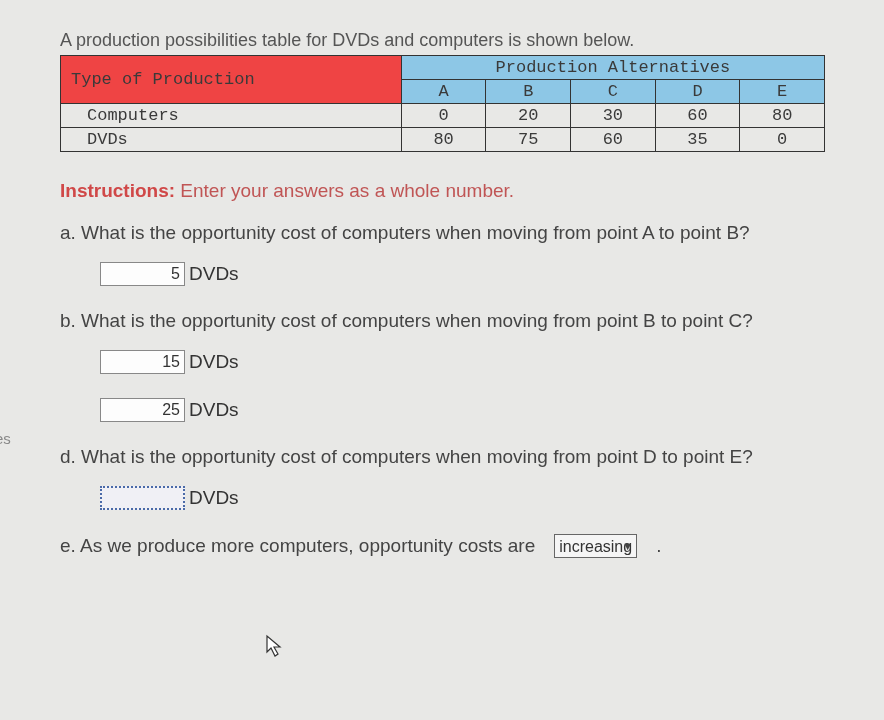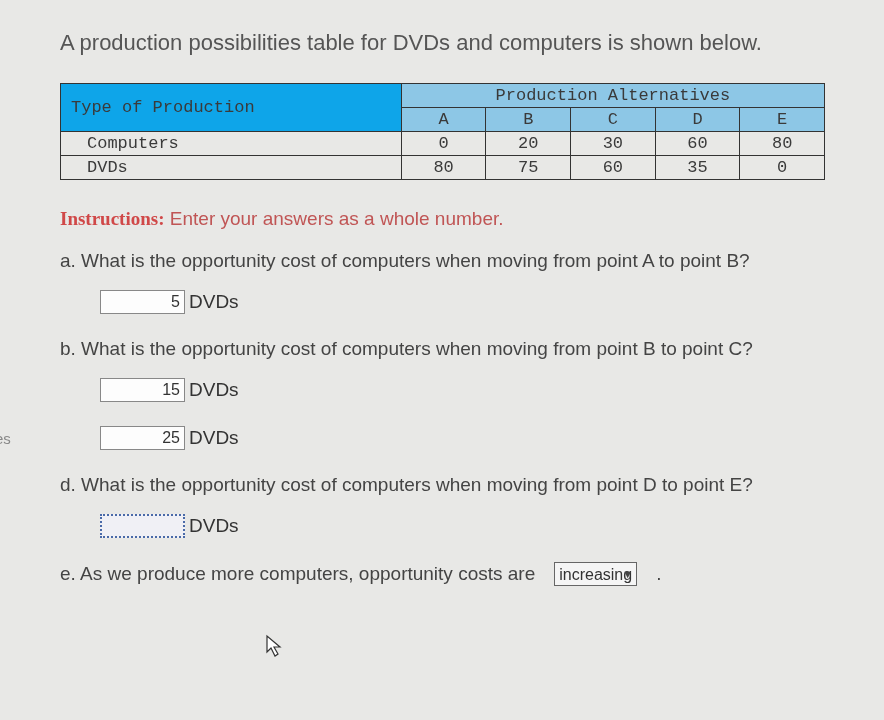--- a/index.html
+++ b/index.html
@@ -13,23 +13,23 @@
       width: 884px;
       height: 720px;
       color: #3a3a3a;
       position: relative;
       overflow: hidden;
     }
     .page {
       padding: 30px 40px 20px 60px;
     }
     .intro-text {
-      font-size: 22px;
+      font-size: 18px;
       color: #555;
-      margin-bottom: 27px;
+      margin-bottom: 4px;
     }
     .ppf-table {
       border-collapse: collapse;
       width: 765px;
       font-family: 'Courier New', monospace;
       font-size: 17px;
       margin-bottom: 28px;
     }
     .ppf-table th, .ppf-table td {
       border: 1px solid #333;
@@ -42,33 +42,32 @@
       font-weight: normal;
     }
     .ppf-table .row-header {
       text-align: left;
       padding-left: 26px;
       background: #e8e8e6;
     }
     .ppf-table .type-header {
       text-align: left;
       padding-left: 10px;
-      background: #0ea5e9;
+      background: #ef4444;
     }
     .ppf-table .prod-alt-header {
       background: #8dc7e6;
     }
     .instructions {
       font-size: 19px;
       margin-bottom: 20px;
     }
     .instructions-label {
       color: #d04848;
       font-weight: bold;
-      font-family: Liberation Serif, serif;
     }
     .instructions-text {
       color: #c05555;
       text-align: right;
     }
     .question {
       font-size: 19px;
       color: #444;
       margin-bottom: 18px;
     }

